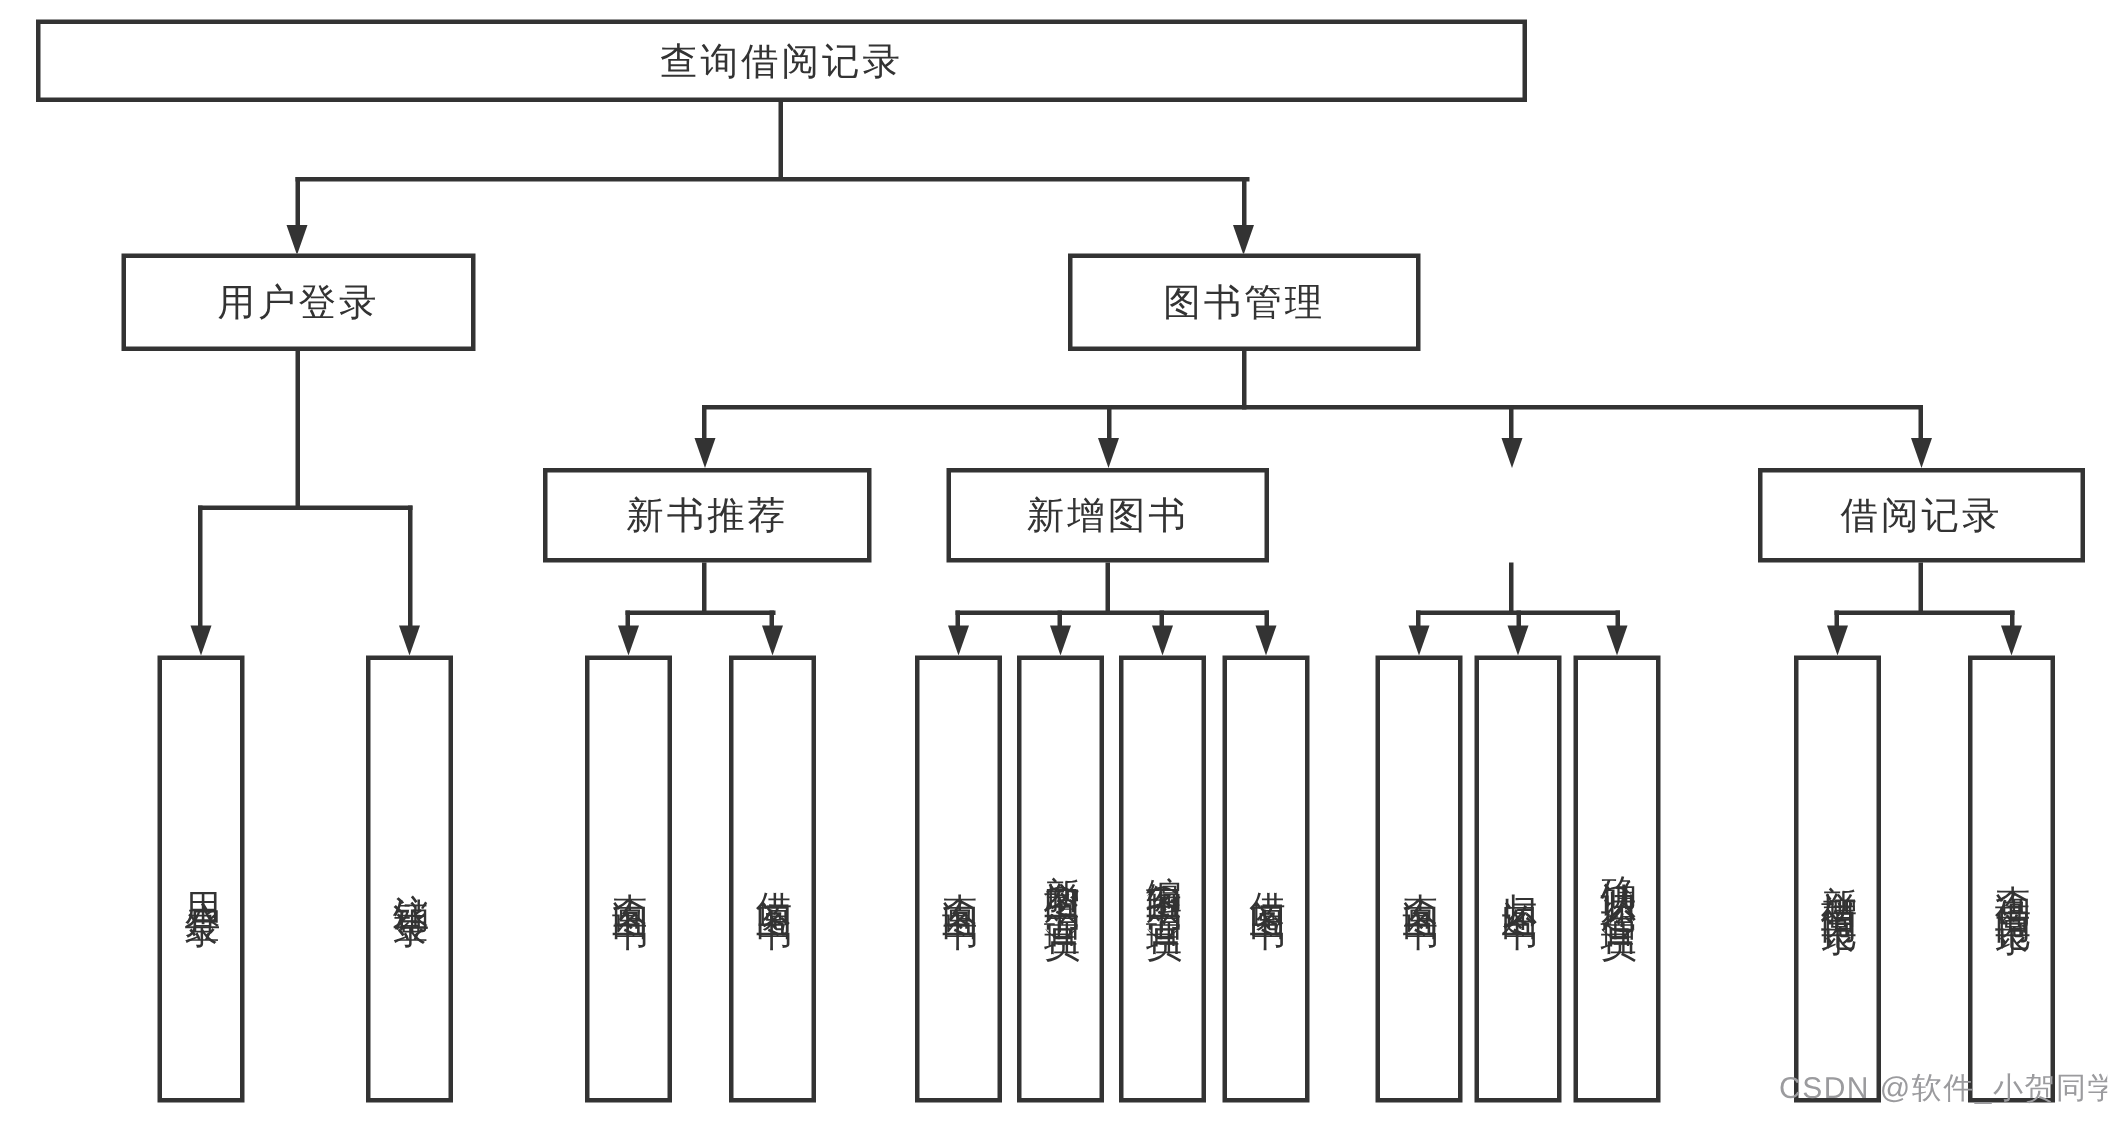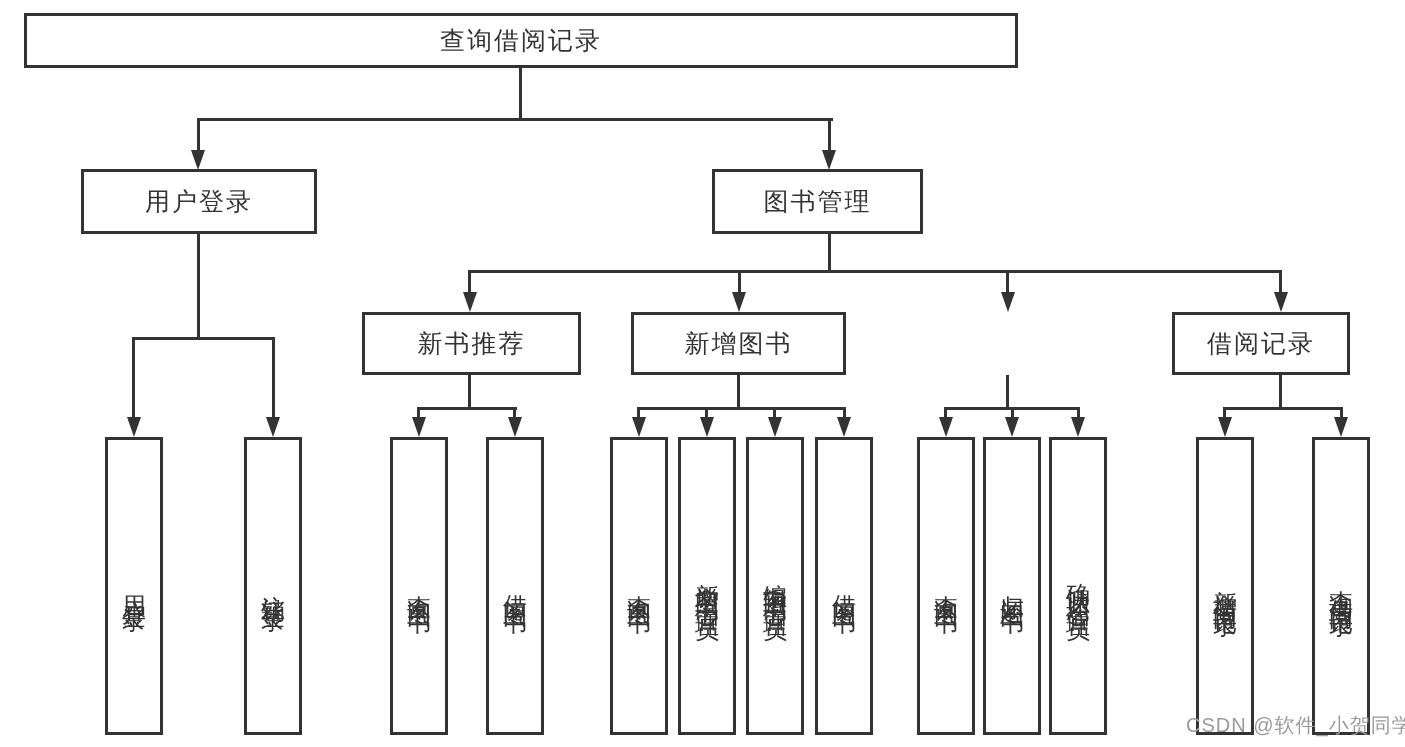--- a/index.html
+++ b/index.html
@@ -81,21 +81,21 @@
   <div class="box" style="left:24px;top:13px;width:994px;height:55px">查询借阅记录</div>
 
   <div class="vl" style="left:519px;top:66px;height:54px"></div>
   <div class="hl" style="left:197px;top:118px;width:636px"></div>
   <div class="vl" style="left:197px;top:118px;height:36px"></div>
   <div class="ah" style="left:191px;top:150px"></div>
   <div class="vl" style="left:828px;top:118px;height:36px"></div>
   <div class="ah" style="left:822px;top:150px"></div>
 
   <div class="box" style="left:81px;top:169px;width:236px;height:65px">用户登录</div>
-  <div class="box" style="left:712px;top:169px;width:211px;height:65px">图书管理</div>
+  <div class="box" style="left:712px;top:169px;width:235px;height:65px">图书管理</div>
 
   <div class="vl" style="left:197px;top:234px;height:106px"></div>
   <div class="hl" style="left:132px;top:337px;width:143px"></div>
   <div class="vl" style="left:132px;top:337px;height:83px"></div>
   <div class="ah" style="left:127px;top:417px"></div>
   <div class="vl" style="left:272px;top:337px;height:83px"></div>
   <div class="ah" style="left:266px;top:417px"></div>
 
   <div class="vl" style="left:828px;top:234px;height:39px"></div>
   <div class="hl" style="left:468px;top:270px;width:814px"></div>
@@ -103,21 +103,21 @@
   <div class="ah" style="left:463px;top:292px"></div>
   <div class="vl" style="left:738px;top:270px;height:26px"></div>
   <div class="ah" style="left:732px;top:292px"></div>
   <div class="vl" style="left:1006px;top:270px;height:26px"></div>
   <div class="ah" style="left:1001px;top:292px"></div>
   <div class="vl" style="left:1279px;top:270px;height:26px"></div>
   <div class="ah" style="left:1274px;top:292px"></div>
 
   <div class="box" style="left:362px;top:312px;width:219px;height:63px">新书推荐</div>
   <div class="box" style="left:631px;top:312px;width:215px;height:63px">新增图书</div>
-  <div class="box" style="left:1172px;top:312px;width:178px;height:63px">借阅记录</div>
+  <div class="box" style="left:1172px;top:312px;width:218px;height:63px">借阅记录</div>
 
   <div class="vl" style="left:468px;top:375px;height:35px"></div>
   <div class="hl" style="left:417px;top:407px;width:100px"></div>
   <div class="vl" style="left:417px;top:407px;height:14px"></div>
   <div class="ah" style="left:412px;top:417px"></div>
   <div class="vl" style="left:513px;top:407px;height:14px"></div>
   <div class="ah" style="left:508px;top:417px"></div>
 
   <div class="vl" style="left:737px;top:375px;height:35px"></div>
   <div class="hl" style="left:637px;top:407px;width:209px"></div>

